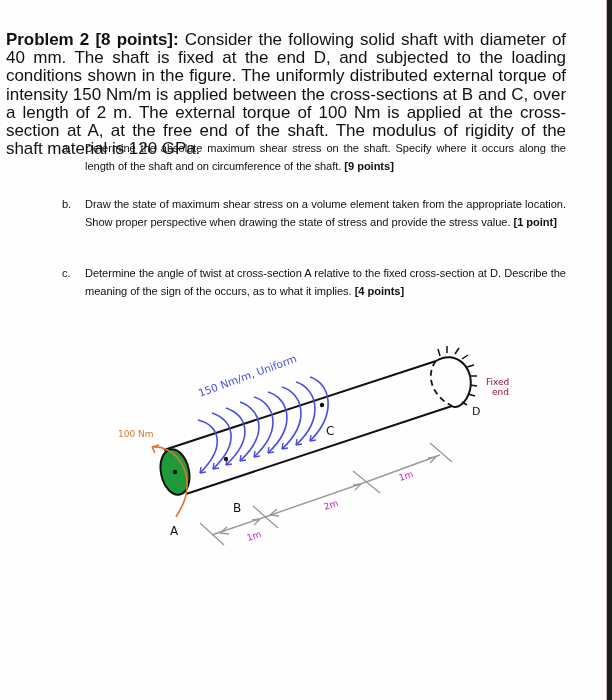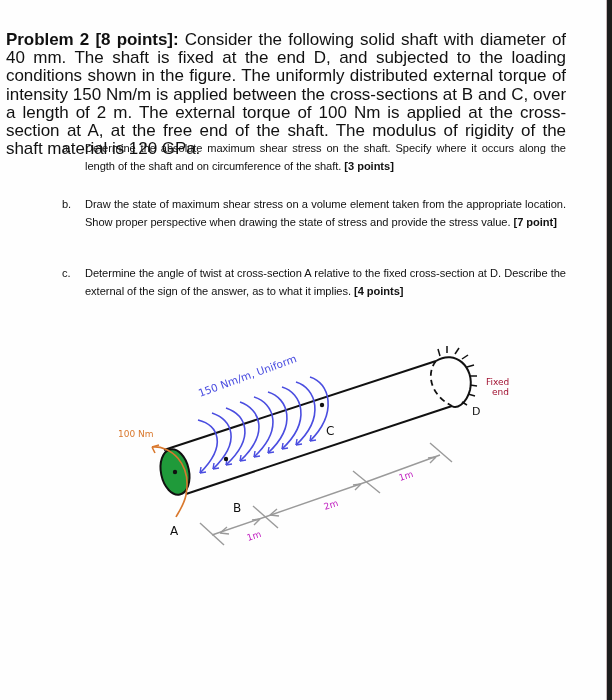--- a/index.html
+++ b/index.html
@@ -41,31 +41,31 @@
   </style>
 </head>
 <body>
 
 <div class="page">
 
   <div class="intro"><b>Problem 2 [8 points]:</b><span> Consider the following solid shaft with diameter of 40 mm. The shaft is fixed at the end D, and subjected to the loading conditions shown in the figure. The uniformly distributed external torque of intensity 150 Nm/m is applied between the cross-sections at B and C, over a length of 2 m. The external torque of 100 Nm is applied at the cross-section at A, at the free end of the shaft. The modulus of rigidity of the shaft material is 120 GPa.</span></div>
 
   <div class="q" id="qa">
     <span class="lbl">a.</span>
-    <span class="txt"><span>Determine the absolute maximum shear stress on the shaft. Specify where it occurs along the length of the shaft and on circumference of the shaft. </span><b>[3 points]</b></span>
+    <span class="txt"><span>Determine the absolute maximum shear stress on the shaft. Specify where it occurs along the length of the shaft and on circumference of the shaft. </span><b>[9 points]</b></span>
   </div>
 
   <div class="q" id="qb">
     <span class="lbl">b.</span>
-    <span class="txt"><span>Draw the state of maximum shear stress on a volume element taken from the appropriate location. Show proper perspective when drawing the state of stress and provide the stress value. </span><b>[7 point]</b></span>
+    <span class="txt"><span>Draw the state of maximum shear stress on a volume element taken from the appropriate location. Show proper perspective when drawing the state of stress and provide the stress value. </span><b>[1 point]</b></span>
   </div>
 
   <div class="q" id="qc">
     <span class="lbl">c.</span>
-    <span class="txt"><span>Determine the angle of twist at cross-section A relative to the fixed cross-section at D. Describe the external of the sign of the answer, as to what it implies. </span><b>[4 points]</b></span>
+    <span class="txt"><span>Determine the angle of twist at cross-section A relative to the fixed cross-section at D. Describe the meaning of the sign of the occurs, as to what it implies. </span><b>[4 points]</b></span>
   </div>
 
   <svg class="figure" viewBox="0 0 480 230" xmlns="http://www.w3.org/2000/svg">
 
     <g stroke="#111" stroke-width="2" fill="none">
       <line x1="64" y1="105" x2="336" y2="16"></line>
       <line x1="86" y1="149" x2="352" y2="61"></line>
     </g>
 
     <g>

